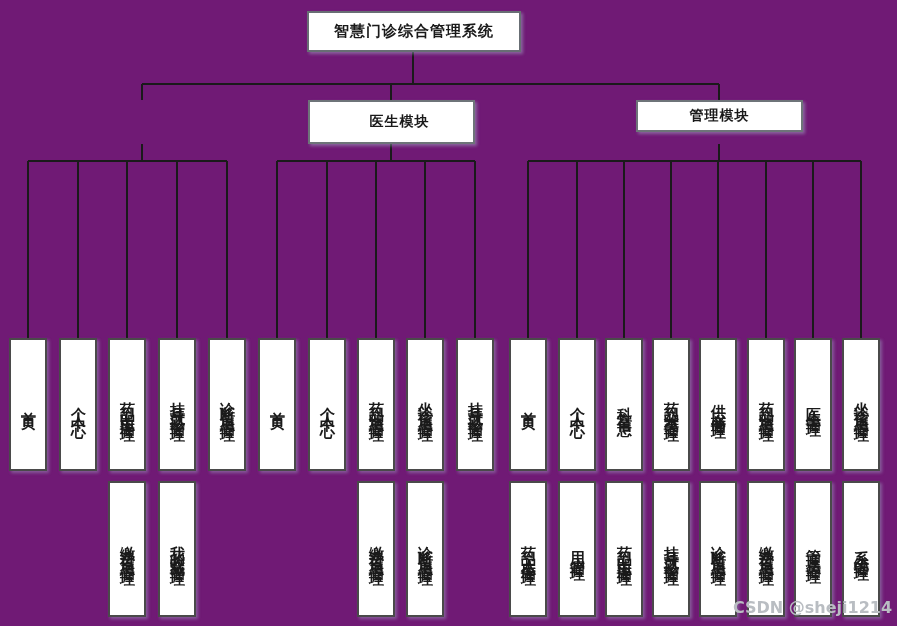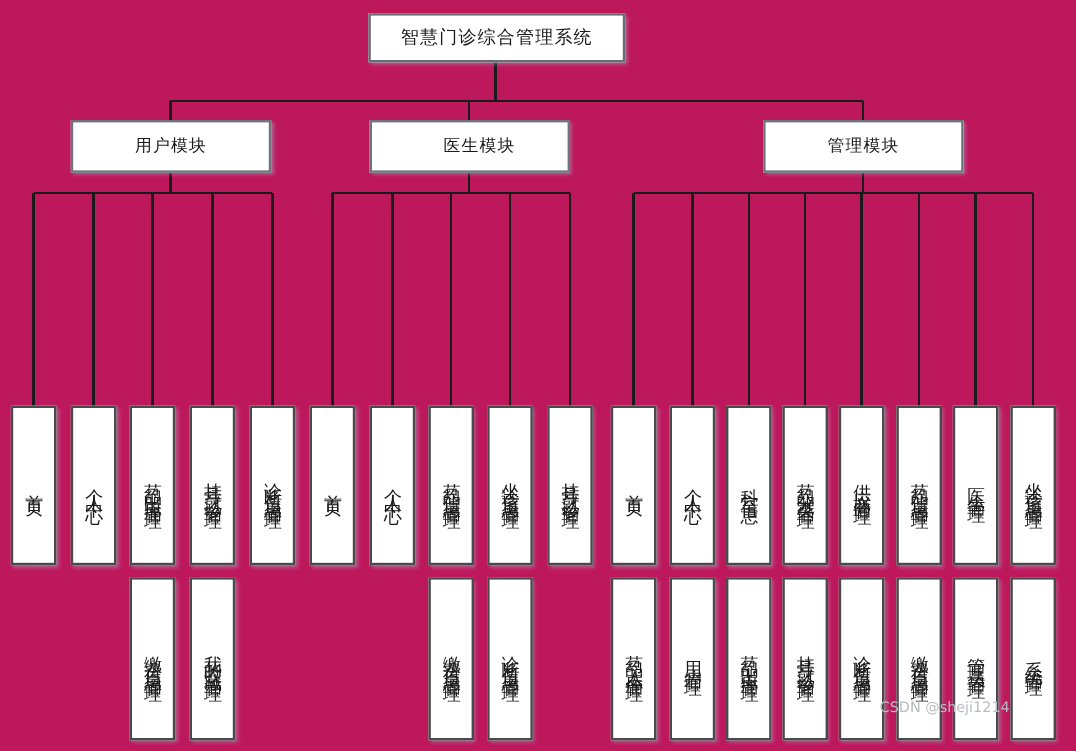--- a/index.html
+++ b/index.html
@@ -5,22 +5,23 @@
   html, body {
     margin: 0;
     padding: 0;
     background: #ffffff;
     font-family: "DejaVu Sans", "Liberation Sans", sans-serif;
   }
   #stage {
     position: relative;
     width: 897px;
     height: 626px;
-    background: #be185d;
+    background: #701a75;
     overflow: hidden;
+    font-weight: bold;
   }
   #wires {
     position: absolute;
     left: 0;
     top: 0;
     z-index: 0;
   }
   .node {
     position: absolute;
     box-sizing: border-box;
@@ -51,23 +52,23 @@
   .leaf .vtext {
     writing-mode: vertical-rl;
     text-orientation: upright;
     letter-spacing: 5px;
     line-height: 1;
     white-space: nowrap;
   }
   #watermark {
     position: absolute;
     left: 733px;
-    top: 582px;
+    top: 598px;
     z-index: 2;
-    font-size: 12px;
+    font-size: 16px;
     color: #b9bdc2;
     white-space: nowrap;
   }
 </style>
 </head>
 <body>
 
 <div id="stage">
   <svg id="wires" width="897" height="626">
       <line x1="413" y1="52" x2="413" y2="84" stroke="#1a1a1a" stroke-width="2" shape-rendering="crispEdges"></line>
@@ -95,21 +96,20 @@
       <line x1="577" y1="161" x2="577" y2="338" stroke="#1a1a1a" stroke-width="2" shape-rendering="crispEdges"></line>
       <line x1="624" y1="161" x2="624" y2="338" stroke="#1a1a1a" stroke-width="2" shape-rendering="crispEdges"></line>
       <line x1="671" y1="161" x2="671" y2="338" stroke="#1a1a1a" stroke-width="2" shape-rendering="crispEdges"></line>
       <line x1="718" y1="161" x2="718" y2="338" stroke="#1a1a1a" stroke-width="2" shape-rendering="crispEdges"></line>
       <line x1="766" y1="161" x2="766" y2="338" stroke="#1a1a1a" stroke-width="2" shape-rendering="crispEdges"></line>
       <line x1="813" y1="161" x2="813" y2="338" stroke="#1a1a1a" stroke-width="2" shape-rendering="crispEdges"></line>
       <line x1="861" y1="161" x2="861" y2="338" stroke="#1a1a1a" stroke-width="2" shape-rendering="crispEdges"></line>
     </svg>
   <div class="node root" id="root-node" style="left: 307px; top: 11px; width: 214px; height: 41px;">智慧门诊综合管理系统</div>
   <span id="watermark">CSDN @sheji1214</span>
-<div class="node module" style="left: 59px; top: 100px; width: 167px; height: 44px;">用户模块</div>
     <div class="node leaf" style="left: 9px; top: 338px; width: 38px; height: 133px;">
       <span class="vtext">首页</span>
     </div>
     <div class="node leaf" style="left: 59px; top: 338px; width: 38px; height: 133px;">
       <span class="vtext">个人中心</span>
     </div>
     <div class="node leaf" style="left: 108px; top: 338px; width: 38px; height: 133px;">
       <span class="vtext">药品出库管理</span>
     </div>
     <div class="node leaf" style="left: 158px; top: 338px; width: 38px; height: 133px;">
@@ -139,21 +139,21 @@
     </div>
     <div class="node leaf" style="left: 456px; top: 338px; width: 38px; height: 133px;">
       <span class="vtext">挂号就诊管理</span>
     </div>
     <div class="node leaf" style="left: 357px; top: 481px; width: 38px; height: 136px;">
       <span class="vtext">缴费信息管理</span>
     </div>
     <div class="node leaf" style="left: 406px; top: 481px; width: 38px; height: 136px;">
       <span class="vtext">诊断信息管理</span>
     </div>
-    <div class="node module" style="left: 636px; top: 100px; width: 167px; height: 44px;">管理模块</div>
+    <div class="node module" style="left: 636px; top: 100px; width: 167px; height: 32px;">管理模块</div>
     <div class="node leaf" style="left: 509px; top: 338px; width: 38px; height: 133px;">
       <span class="vtext">首页</span>
     </div>
     <div class="node leaf" style="left: 558px; top: 338px; width: 38px; height: 133px;">
       <span class="vtext">个人中心</span>
     </div>
     <div class="node leaf" style="left: 605px; top: 338px; width: 38px; height: 133px;">
       <span class="vtext">科室信息</span>
     </div>
     <div class="node leaf" style="left: 652px; top: 338px; width: 38px; height: 133px;">

